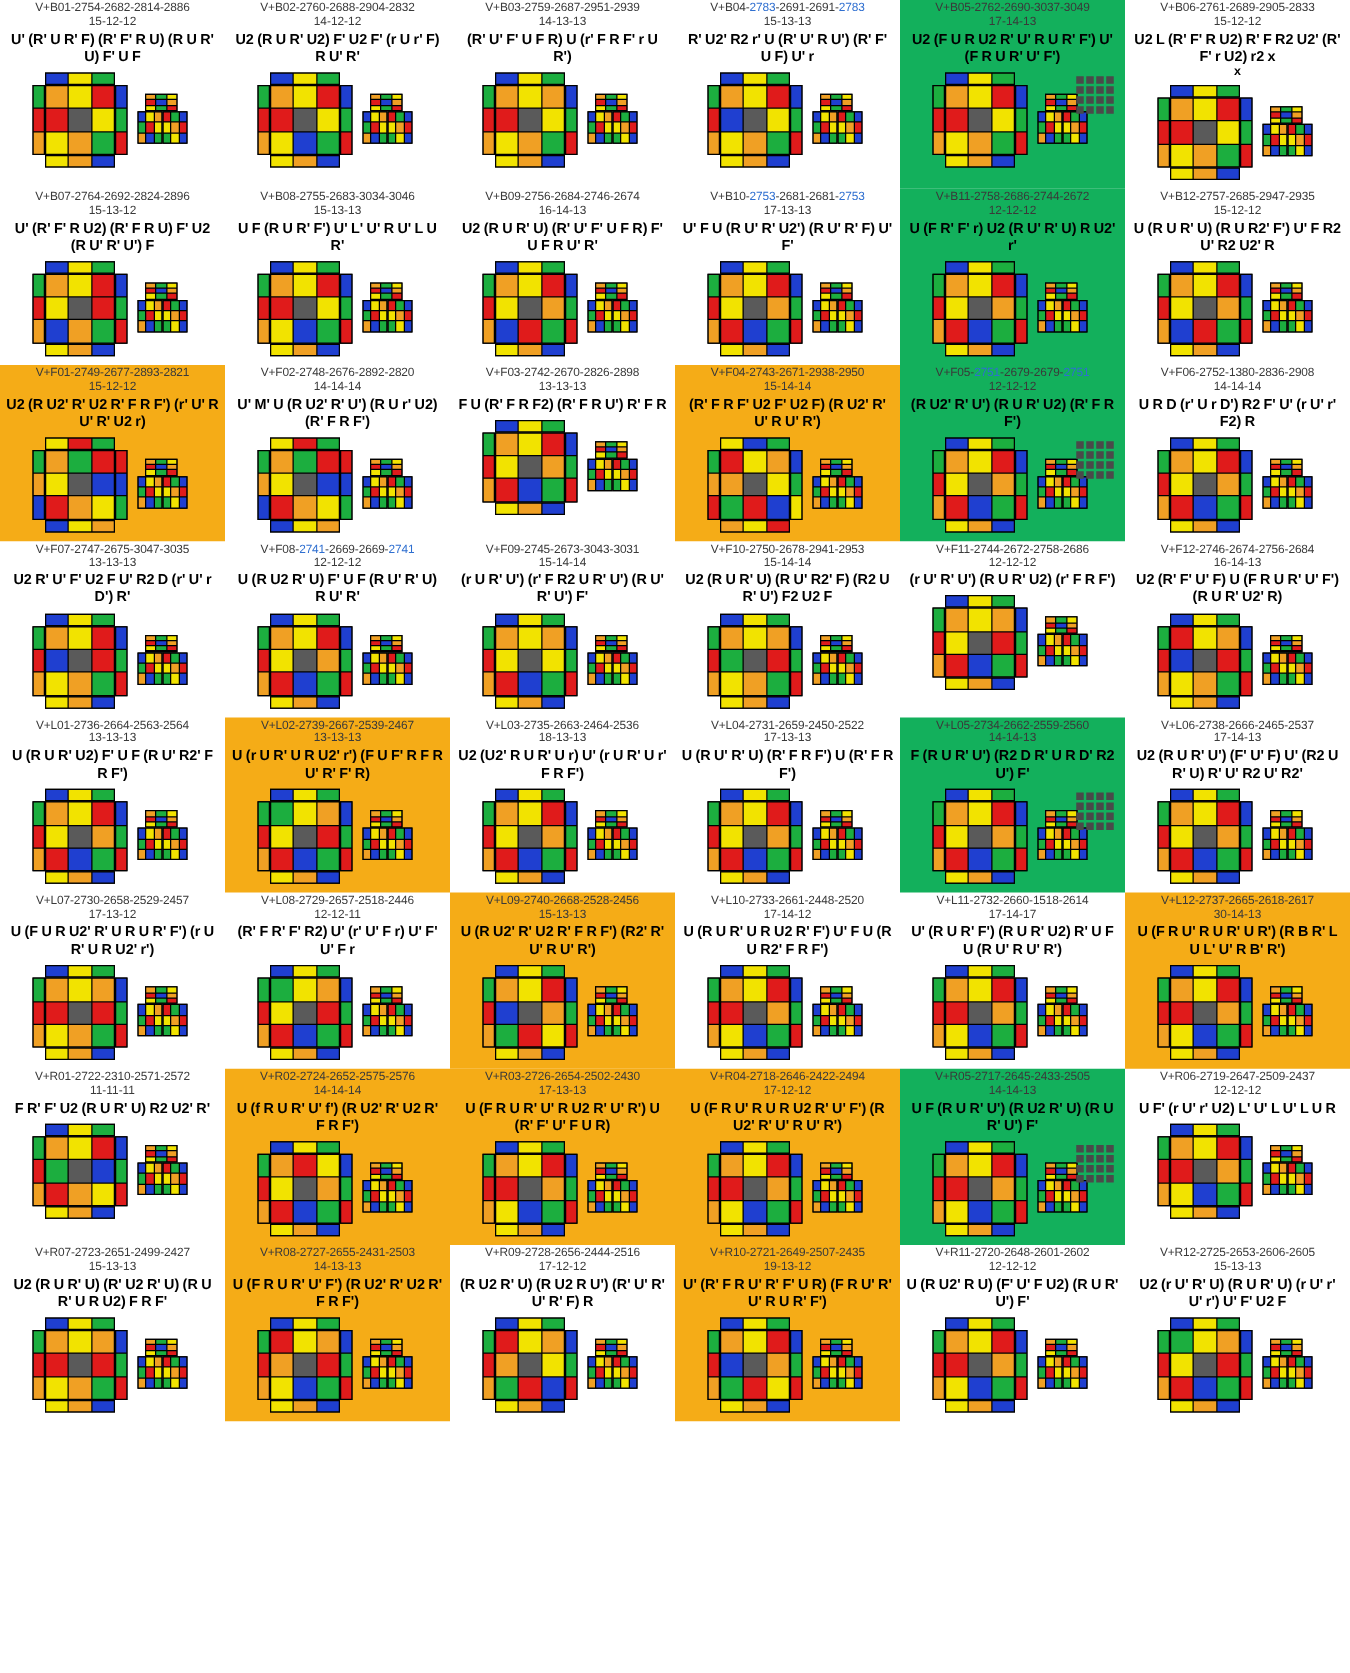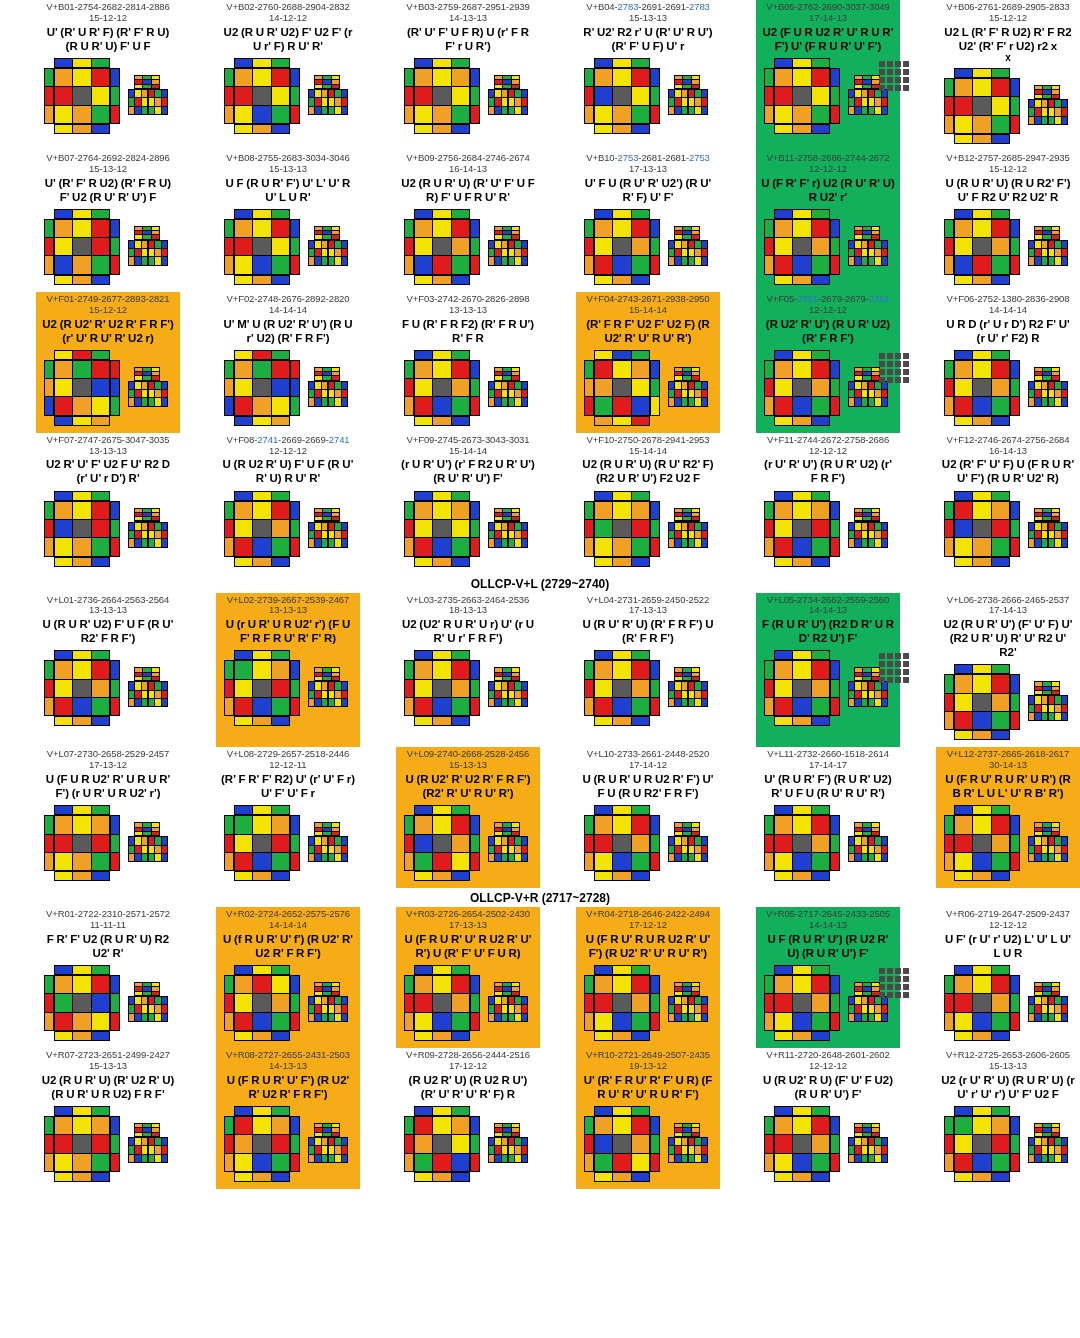--- a/index.html
+++ b/index.html
@@ -20,21 +20,20 @@
     grid-template-columns: repeat(6, 180px);
     width: 1080px;
   }
   .cell {
     position: relative;
     padding: 2px 3px 4px 3px;
     display: flex;
     flex-direction: column;
     align-items: center;
     text-align: center;
-    margin-left: 36px;
   }
   .cell.hl-orange { background: #f5ac17; }
   .cell.hl-green  { background: #13b05c; }
 
   .code {
     font-size: 9.5px;
     line-height: 1.15;
     color: #3a3a3a;
     letter-spacing: -0.1px;
     white-space: nowrap;
@@ -1978,21 +1977,20 @@
               <div style="background: rgb(242, 227, 0);"></div>
               <div style="background: rgb(240, 160, 36);"></div>
               <div style="background: rgb(224, 27, 27);"></div>
               <div style="background: rgb(28, 174, 63);"></div>
               <div style="background: rgb(242, 227, 0);"></div>
               <div style="background: rgb(31, 63, 208);"></div>
             </div>
           </div>
         </div>
       </div>
-      <div class="section-title">OLLCP-V+L (2729~2740)</div>
       <div class="cell">
         <div class="code">V+L01-2736-2664-2563-2564</div>
         <div class="counts">13-13-13</div>
         <div class="alg">U (R U R' U2) F' U F (R U' R2' F R F')</div>
         <div class="cubewrap">
           <div class="cube">
             <div class="strip top">
               <div style="background: rgb(31, 63, 208);"></div>
               <div style="background: rgb(242, 227, 0);"></div>
               <div style="background: rgb(28, 174, 63);"></div>
@@ -2897,21 +2895,20 @@
               <div style="background: rgb(242, 227, 0);"></div>
               <div style="background: rgb(240, 160, 36);"></div>
               <div style="background: rgb(224, 27, 27);"></div>
               <div style="background: rgb(28, 174, 63);"></div>
               <div style="background: rgb(242, 227, 0);"></div>
               <div style="background: rgb(31, 63, 208);"></div>
             </div>
           </div>
         </div>
       </div>
-      <div class="section-title">OLLCP-V+R (2717~2728)</div>
       <div class="cell">
         <div class="code">V+R01-2722-2310-2571-2572</div>
         <div class="counts">11-11-11</div>
         <div class="alg">F R' F' U2 (R U R' U) R2 U2' R'</div>
         <div class="cubewrap">
           <div class="cube">
             <div class="strip top">
               <div style="background: rgb(31, 63, 208);"></div>
               <div style="background: rgb(242, 227, 0);"></div>
               <div style="background: rgb(28, 174, 63);"></div>

